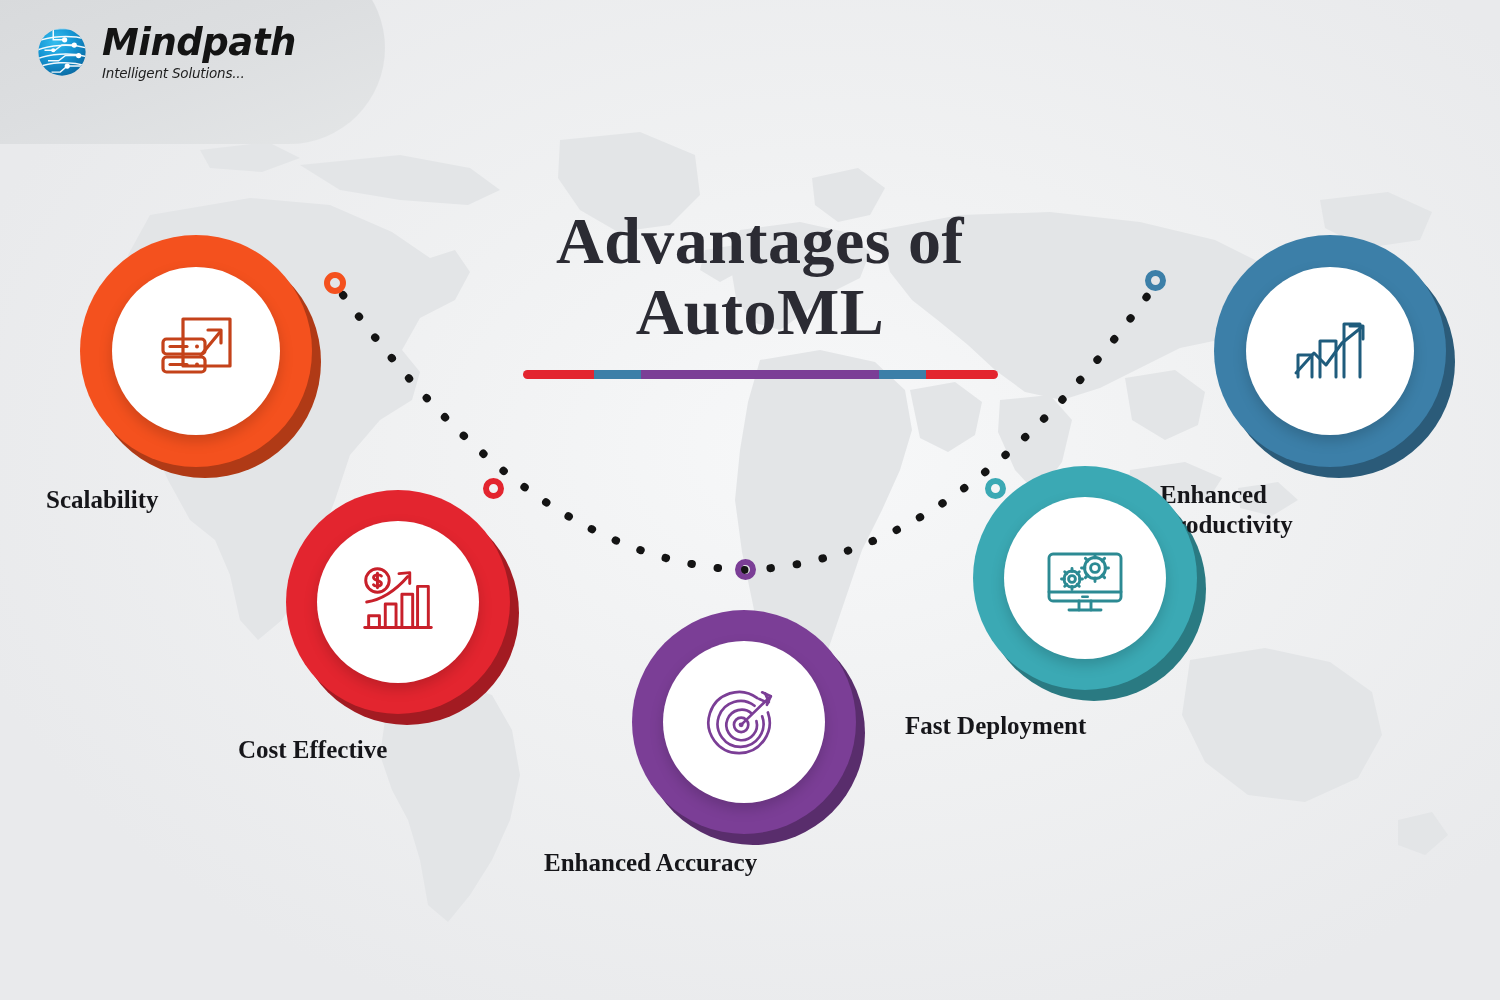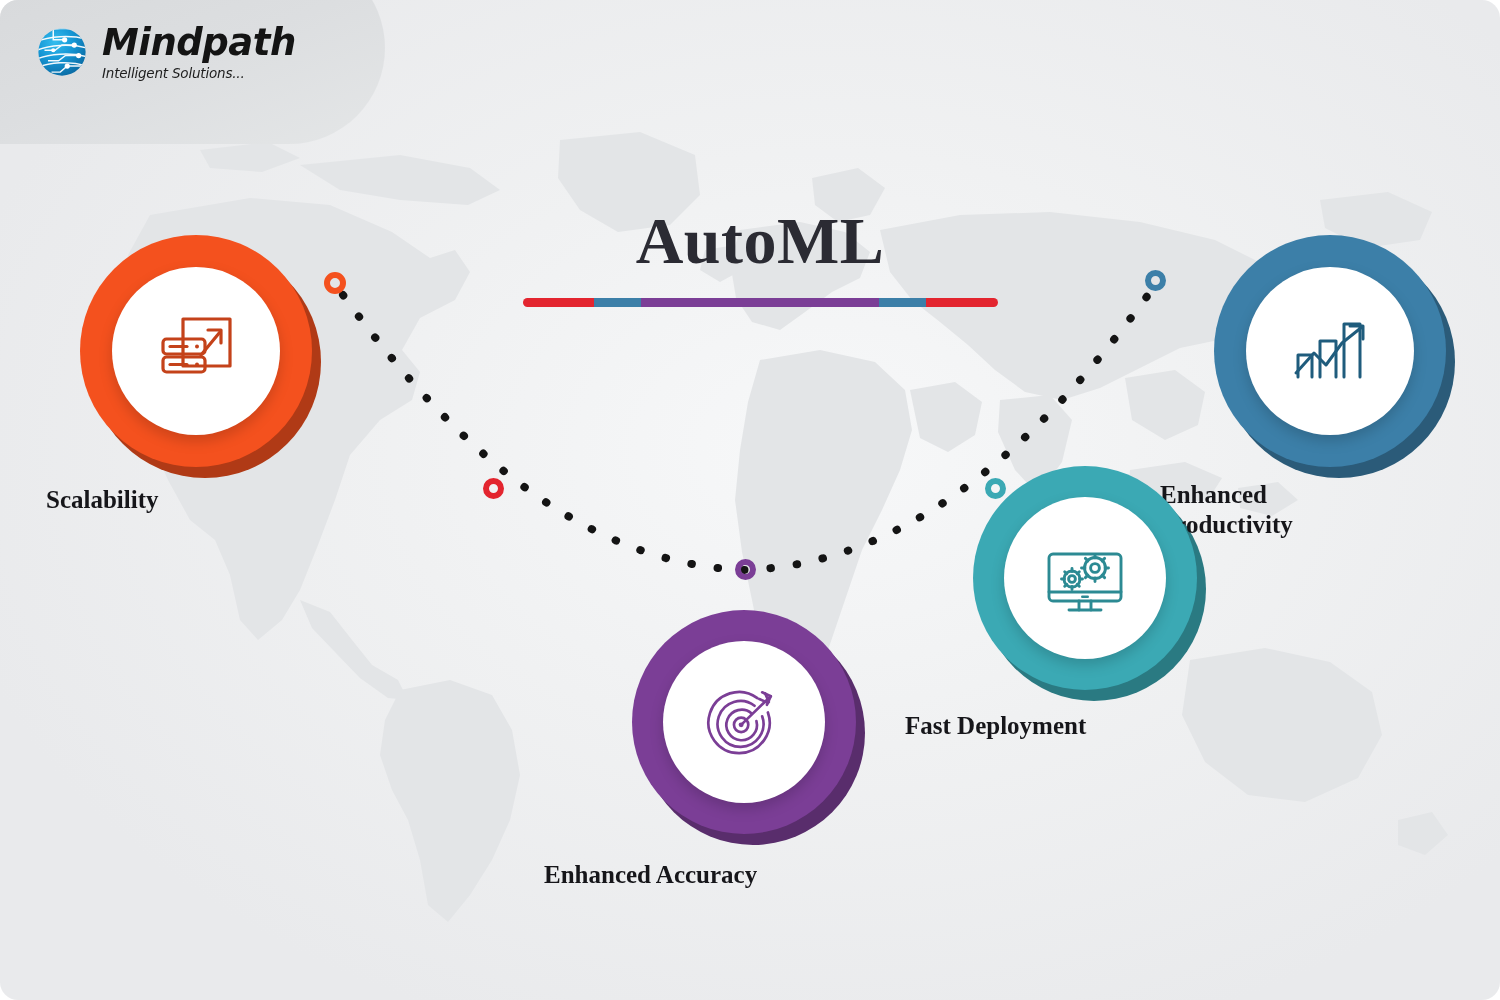--- a/index.html
+++ b/index.html
@@ -7,21 +7,20 @@
     width: 1500px; height: 1000px;
     font-family: "Liberation Serif", "DejaVu Serif", serif;
     overflow: hidden;
   }
   #stage {
     position: relative;
     width: 1500px; height: 1000px;
     background:
       radial-gradient(ellipse 900px 620px at 55% 45%, #f7f8f9 0%, #f0f1f2 48%, #e9eaec 100%);
     overflow: hidden;
-    border-radius: 18px;
   }
 
   
   #worldmap {
     position: absolute; inset: 0;
     width: 1500px; height: 1000px;
     opacity: 1;
   }
 
   
@@ -213,20 +212,21 @@
         <circle cx="22" cy="30" r="2.4"></circle>
       </g>
     </svg>
     <div class="logo-text-col">
       <div id="logo-word">Mindpath</div>
       <div id="logo-tag">Intelligent Solutions...</div>
     </div>
   </div>
 
   <div id="title-block">
+    <div class="title-line">Advantages of</div>
     <div class="title-line">AutoML</div>
     <div id="title-rule">
         <span style="background: rgb(227, 37, 47); width: 15%;"></span>
         <span style="background: rgb(60, 127, 168); width: 10%;"></span>
         <span style="background: rgb(123, 62, 150); width: 50%;"></span>
         <span style="background: rgb(60, 127, 168); width: 10%;"></span>
         <span style="background: rgb(227, 37, 47); width: 15%;"></span>
       </div>
   </div>
 
@@ -254,40 +254,62 @@
           <circle cx="47" cy="41.5" r="2" fill="#C4421A" stroke="none"></circle>
           <circle cx="47" cy="59.5" r="2" fill="#C4421A" stroke="none"></circle>
           <path d="M20 41.5 L37 41.5"></path>
           <path d="M20 59.5 L37 59.5"></path>
         </svg>
       </div>
     </div>
     <div class="node-label" style="top:250px; width:300px;">Scalability</div>
   </div>
 
+  <div class="node" style="left:286px; top:490px;">
+    <div class="node-circle" style="width:224px; height:224px;">
+      <div class="ring-shadow" style="background:#E3252F;"></div>
+      <div class="ring" style="background:#E3252F;"></div>
+      <div class="inner-disc" style="width:162px; height:162px;">
+        <svg class="node-icon" width="90" height="90" viewBox="0 0 92 92" fill="none" stroke="#C8202A" stroke-width="3" stroke-linecap="round" stroke-linejoin="round">
+          <circle cx="25" cy="24" r="12"></circle>
+          <path d="M25 16.5 L25 31.5"></path>
+          <path d="M29 19.5 C28 17.8, 21 17.5, 21 21 C21 24.3, 29 23.6, 29 27
+                   C29 30.4, 22 30.2, 21 28.4"></path>
+          <path d="M14 46 C28 44, 42 36, 56 20"></path>
+          <path d="M47 17 L58 16 L58 27"></path>
+          <path d="M12 72 L80 72"></path>
+          <rect x="16" y="60" width="11" height="12"></rect>
+          <rect x="33" y="48" width="11" height="24"></rect>
+          <rect x="50" y="38" width="11" height="34"></rect>
+          <rect x="66" y="30" width="11" height="42"></rect>
+        </svg>
+      </div>
+    </div>
+    <div class="node-label" style="top:245px; width:320px;">Cost Effective</div>
+  </div>
 
   <div class="node" style="left:632px; top:610px;">
     <div class="node-circle" style="width:224px; height:224px;">
       <div class="ring-shadow" style="background:#7B3E96;"></div>
       <div class="ring" style="background:#7B3E96;"></div>
       <div class="inner-disc" style="width:162px; height:162px;">
         <svg class="node-icon" width="88" height="88" viewBox="0 0 92 92" fill="none" stroke="#7B3E96" stroke-width="2.8" stroke-linecap="round" stroke-linejoin="round">
           <path d="M60 21 A32 32 0 1 0 71 36"></path>
           <path d="M57 29 A24 24 0 1 0 65 40"></path>
           <path d="M54 37 A16 16 0 1 0 59 45"></path>
           <circle cx="43" cy="49" r="7.5"></circle>
           <circle cx="43" cy="49" r="2.6" fill="#7B3E96" stroke="none"></circle>
           <path d="M43 49 L74 19"></path>
           <path d="M65 15 L74 19 L70 28"></path>
           <path d="M62 22 L71 26"></path>
           <path d="M68 16 L72 25"></path>
         </svg>
       </div>
     </div>
-    <div class="node-label" style="top:250px; width:400px;">Enhanced Accuracy</div>
+    <div class="node-label" style="top:238px; width:400px;">Enhanced Accuracy</div>
   </div>
 
   <div class="node" style="left:973px; top:466px;">
     <div class="node-circle" style="width:224px; height:224px;">
       <div class="ring-shadow" style="background:#3BA9B4;"></div>
       <div class="ring" style="background:#3BA9B4;"></div>
       <div class="inner-disc" style="width:162px; height:162px;">
         <svg class="node-icon" width="92" height="92" viewBox="0 0 92 92" fill="none" stroke="#2C8A93" stroke-width="2.9" stroke-linecap="round" stroke-linejoin="round">
           <rect x="10" y="22" width="72" height="47" rx="4"></rect>
           <path d="M10 60 L82 60"></path>

